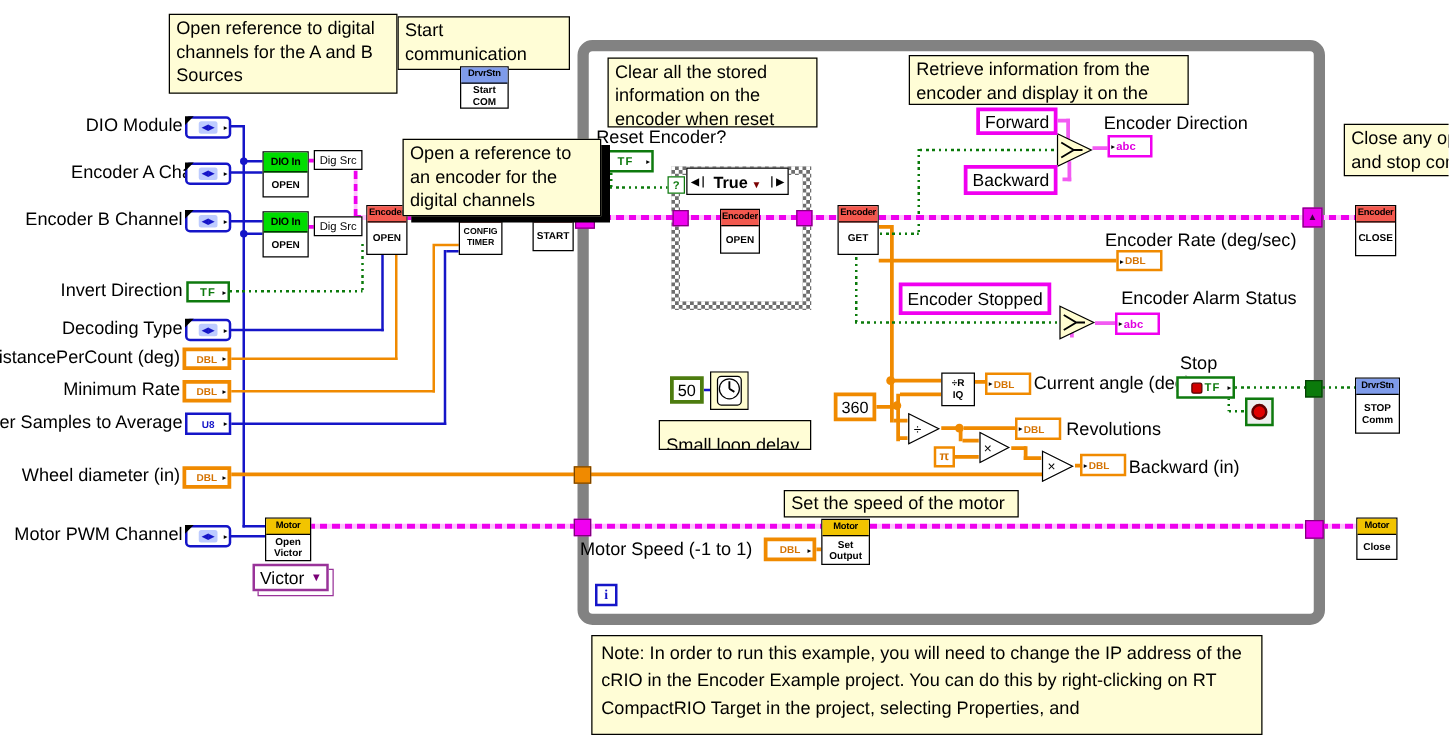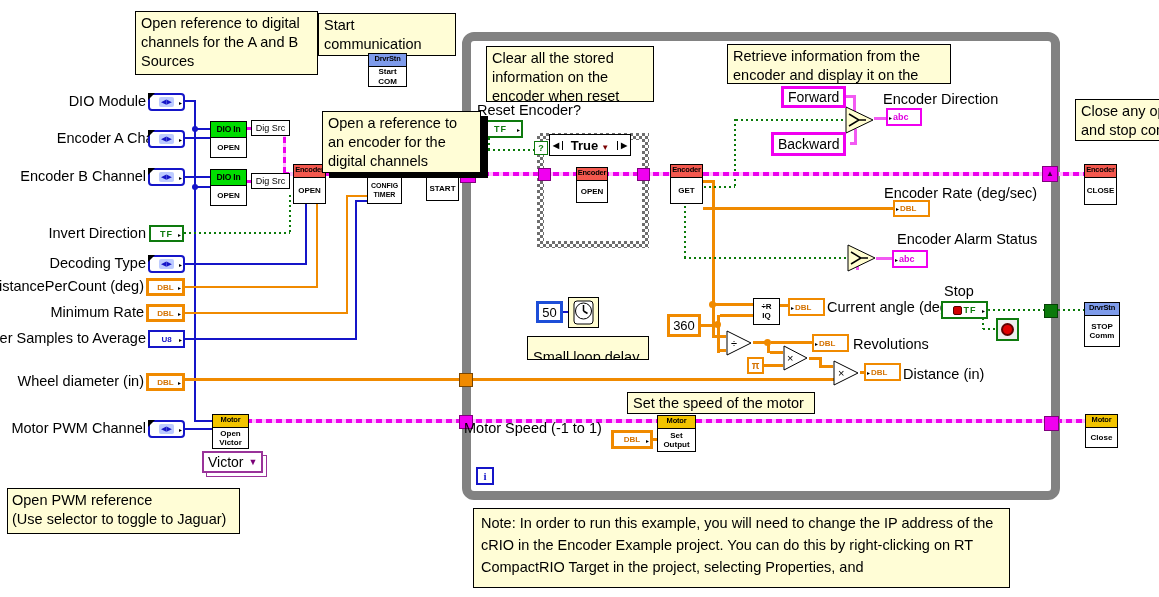--- a/index.html
+++ b/index.html
@@ -346,21 +346,24 @@
       <span class="iarrow">▸</span>
       <span class="dbl-g">DBL</span>
     </div>
 
   <div class="strc" style="left:781px;top:86px;height:22px">
       <span>Forward</span>
     </div>
   <div class="strc" style="left:771px;top:132px;height:24px">
       <span>Backward</span>
     </div>
-  <div class="numc" style="left:536px;top:301px;width:27px;height:22px;border:3px solid #1d4ed8">
+  <div class="strc" style="left:719px;top:226px;height:26px">
+      <span>Encoder Stopped</span>
+    </div>
+  <div class="numc" style="left:536px;top:301px;width:27px;height:22px;border:3px solid #4d7c0f">
       <span>50</span>
     </div>
   <div class="numc" style="left:667px;top:314px;width:34px;height:23px;border:3px solid #f08a00">
       <span>360</span>
     </div>
   <div class="pibox" style="left:747px;top:357px;width:17px;height:17px">
       <span>π</span>
     </div>
 
   <div class="mathbox" style="left:845px;top:106px;width:30px;height:28px"><svg width="30" height="28" viewBox="0 0 30 28">
@@ -415,29 +418,27 @@
   <div class="lbl r" style="right:1013px;top:330px">Encoder Samples to Average</div>
   <div class="lbl r" style="right:1015px;top:373px">Wheel diameter (in)</div>
   <div class="lbl r" style="right:1013px;top:420px">Motor PWM Channel</div>
   <div class="lbl" style="left:477px;top:102px">Reset Encoder?</div>
   <div class="lbl" style="left:944px;top:283px">Stop</div>
   <div class="lbl" style="left:883px;top:91px">Encoder Direction</div>
   <div class="lbl" style="left:884px;top:185px">Encoder Rate (deg/sec)</div>
   <div class="lbl" style="left:897px;top:231px">Encoder Alarm Status</div>
   <div class="lbl" style="left:827px;top:299px">Current angle (deg)</div>
   <div class="lbl" style="left:853px;top:336px">Revolutions</div>
-  <div class="lbl" style="left:903px;top:366px">Distance (in)</div>
-  <div class="lbl" style="left:464px;top:420px">Motor Speed (-1 to 1)</div>
+  <div class="lbl" style="left:903px;top:366px">Backward (in)</div>
+  <div class="lbl" style="left:464px;top:432px">Motor Speed (-1 to 1)</div>
 
   <div class="comment" style="left:135px;top:11px;width:183px;height:64px">Open reference to digital channels for the A and B Sources</div>
   <div class="comment" style="left:318px;top:13px;width:138px;height:43px">Start communication</div>
   <div class="comment shadow" style="left:322px;top:111px;width:159px;height:62px">Open a reference to an encoder for the digital channels</div>
   <div class="comment" style="left:486px;top:46px;width:168px;height:56px">Clear all the stored information on the encoder when reset</div>
   <div class="comment" style="left:727px;top:44px;width:224px;height:40px">Retrieve information from the encoder and display it on the</div>
   <div class="comment pre" style="left:1075px;top:99px;width:190px;height:42px">Close any open references
 and stop communication</div>
   <div class="comment" style="left:527px;top:336px;width:122px;height:22px;padding:11px 5px">Small loop delay</div>
   <div class="comment" style="left:627px;top:392px;width:188px;height:22px;padding:1px 5px">Set the speed of the motor</div>
-  <div class="comment pre" style="left:7px;top:488px;width:233px;height:46px;padding:2px 4px">Open PWM reference
-(Use selector to toggle to Jaguar)</div>
   <div class="comment" style="left:473px;top:508px;width:537px;height:80px;line-height:22px;padding:3px 7px">Note:  In order to run this example, you will need to change the IP address of the cRIO in the Encoder Example project.  You can do this by right-clicking on RT CompactRIO Target in the project, selecting Properties, and</div>
 
 </div>
 
 </body></html>

